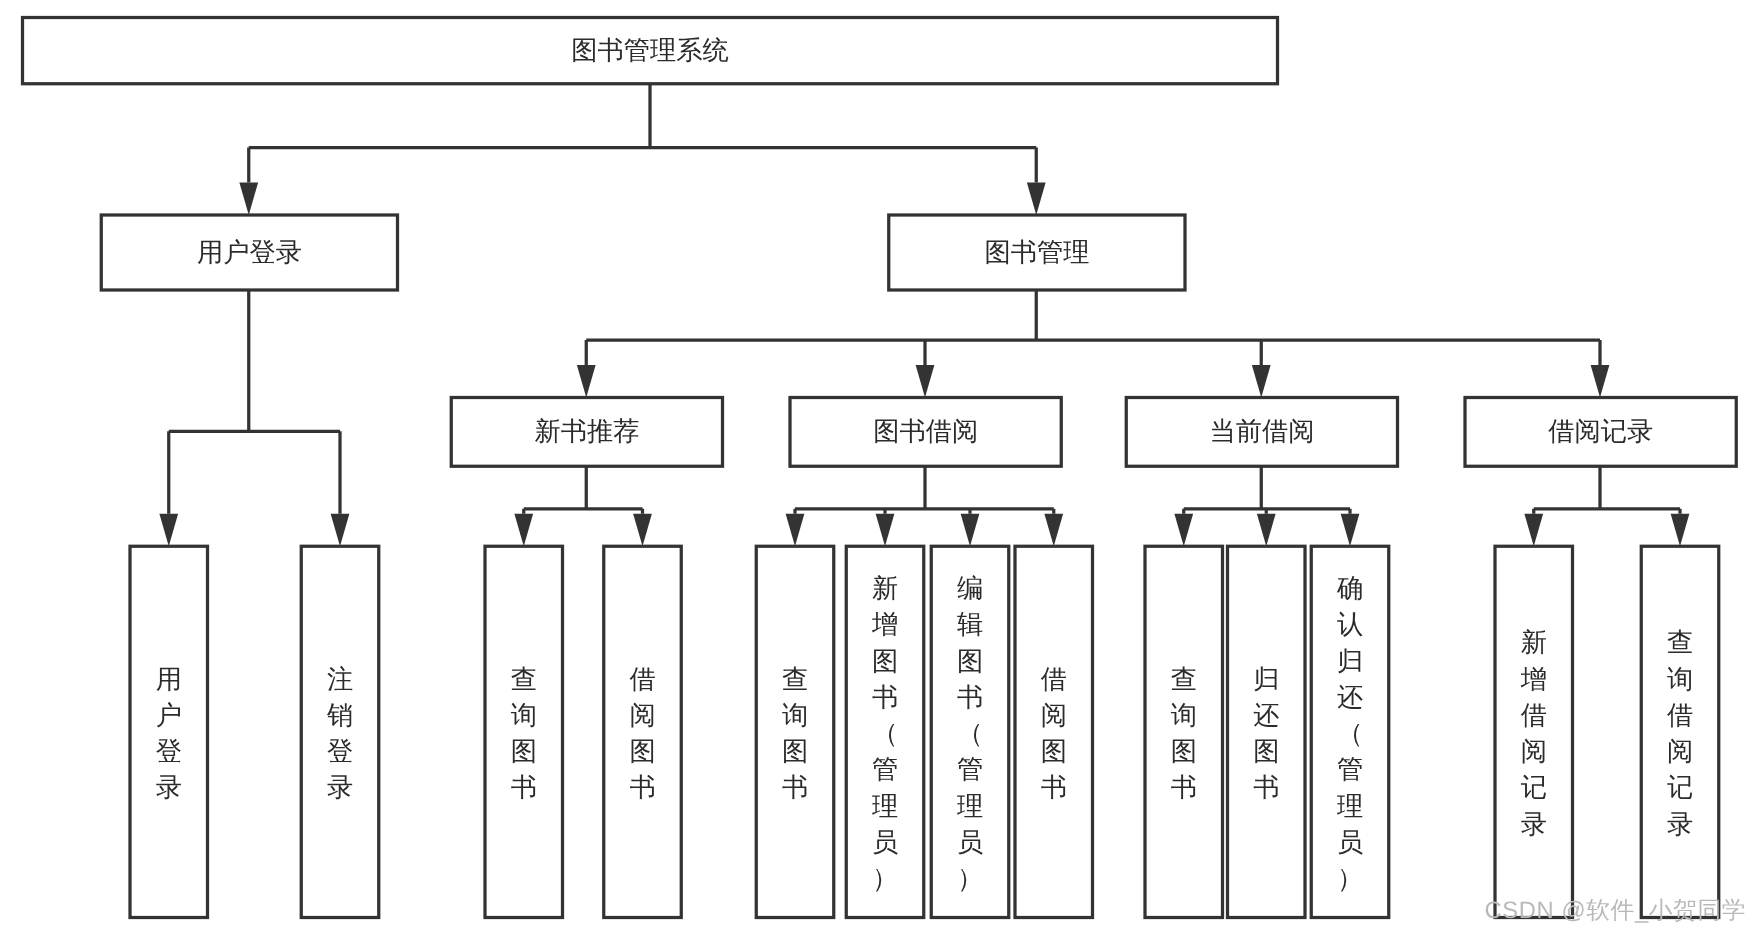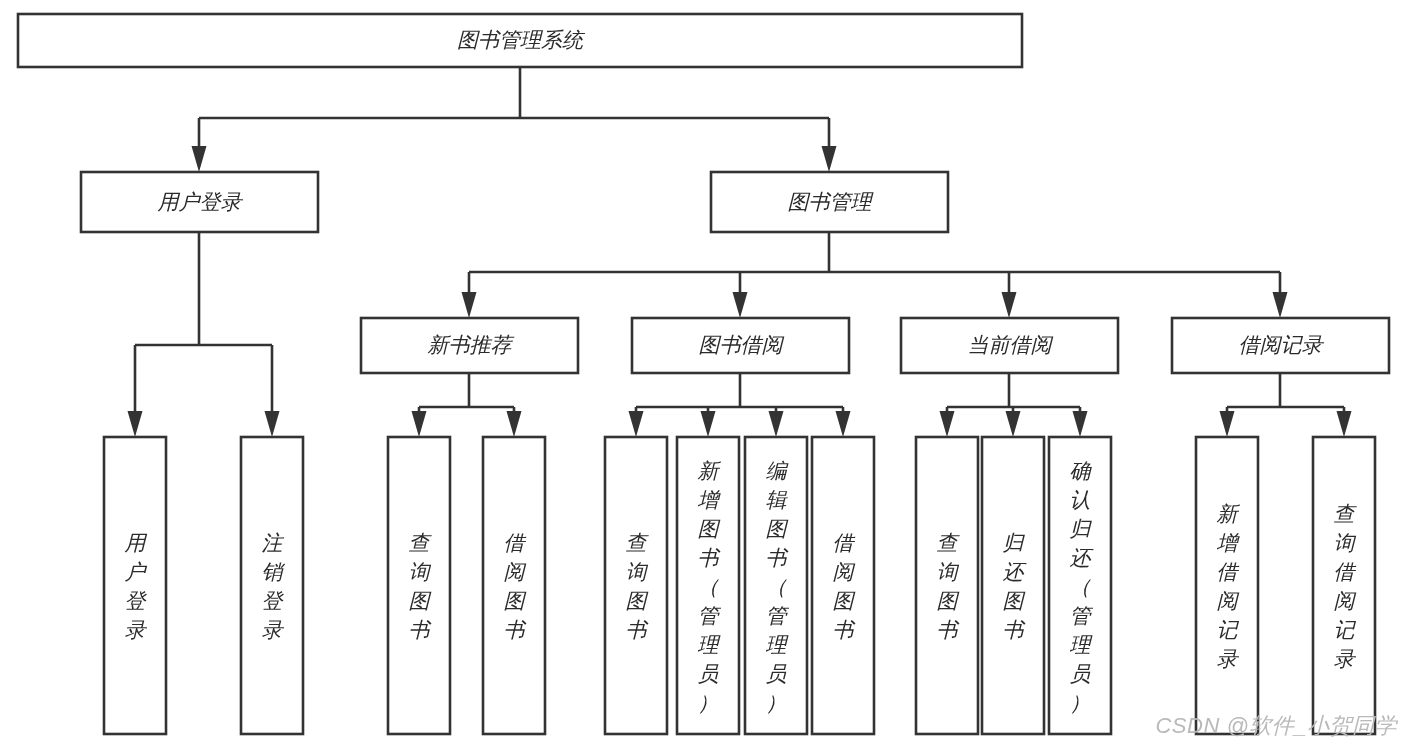--- a/index.html
+++ b/index.html
@@ -11,21 +11,20 @@
     width: 1405px;
     height: 747px;
     font-family: "Liberation Sans", "DejaVu Sans", sans-serif;
     overflow: hidden;
     position: relative;
   }
   #diagram-root {
     position: relative;
     width: 1405px;
     height: 747px;
-    font-style: italic;
   }
   svg.flow {
     position: absolute;
     left: 0;
     top: 0;
     width: 1405px;
     height: 747px;
     display: block;
   }
   .node-box {
@@ -54,21 +53,21 @@
     font-family: "Liberation Sans", "DejaVu Sans", sans-serif;
     font-size: 21px;
     fill: #2b2b2b;
     text-anchor: middle;
   }
   .watermark {
     position: absolute;
     right: 8px;
     bottom: 6px;
     font-family: "Liberation Sans", "DejaVu Sans", sans-serif;
-    font-size: 22px;
+    font-size: 19px;
     color: #b9b9b9;
     letter-spacing: 0.5px;
     white-space: nowrap;
     user-select: none;
   }
 </style>
 </head>
 <body>
 
 <div id="diagram-root">

